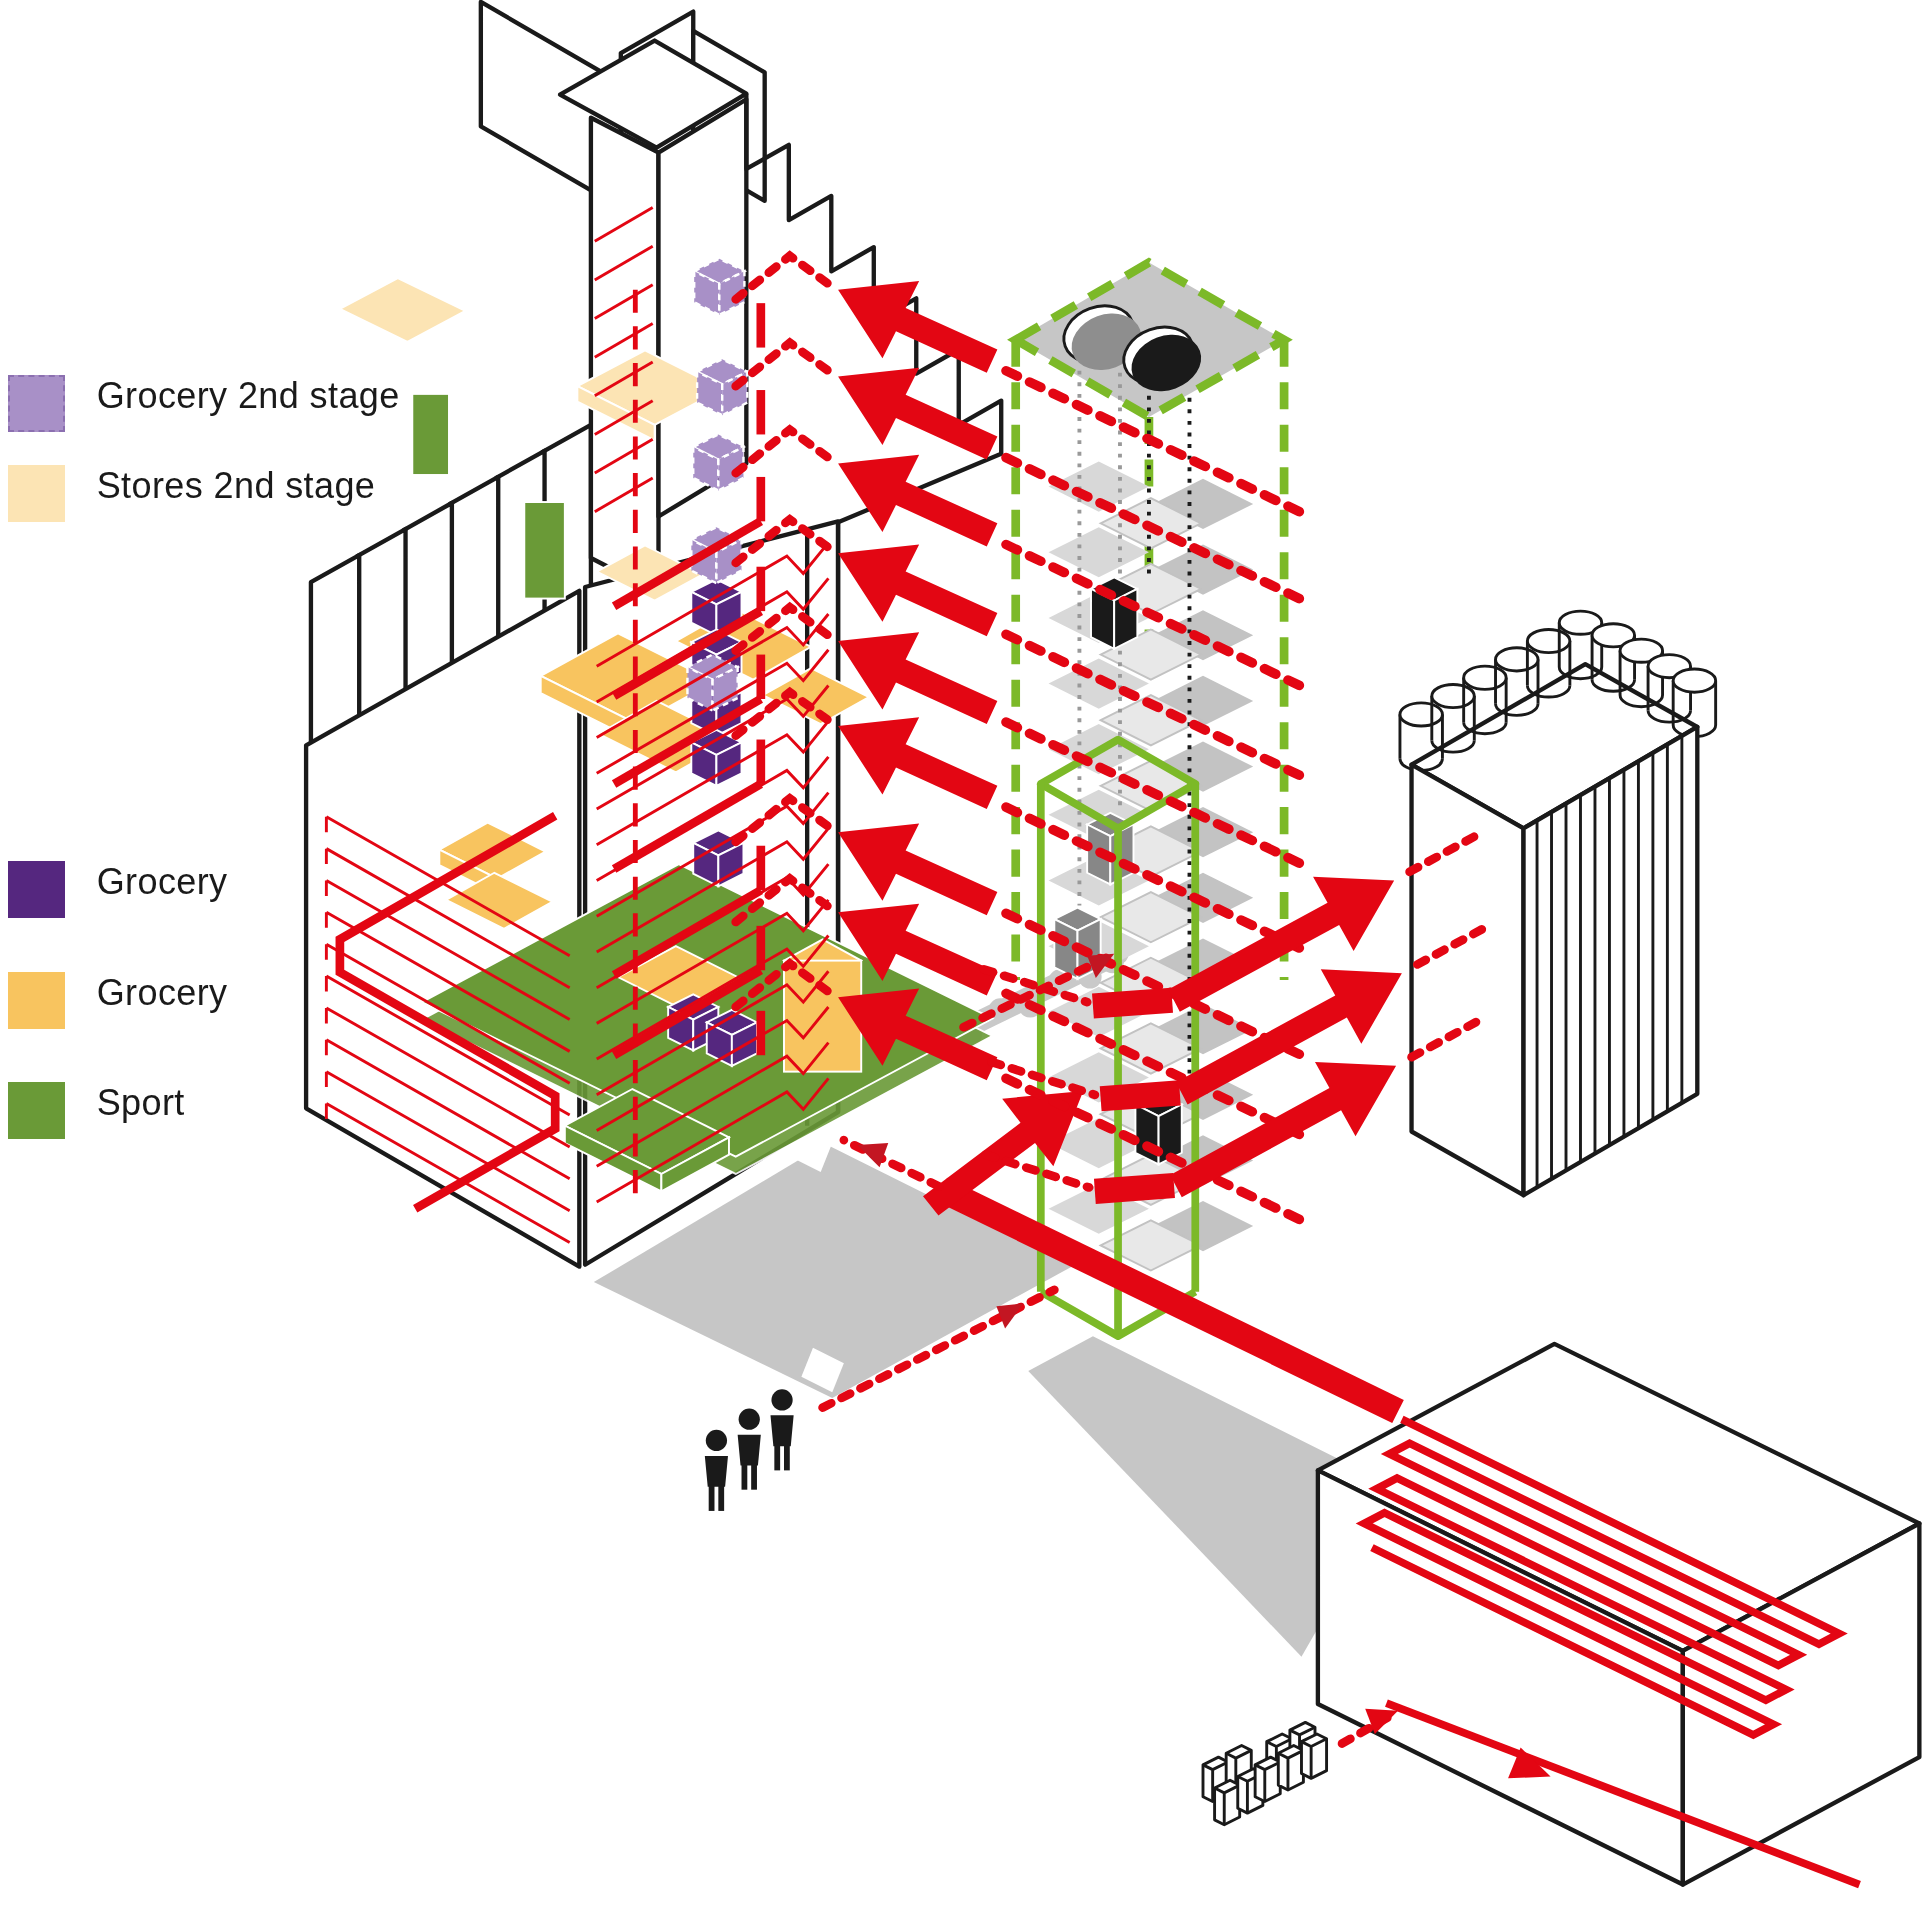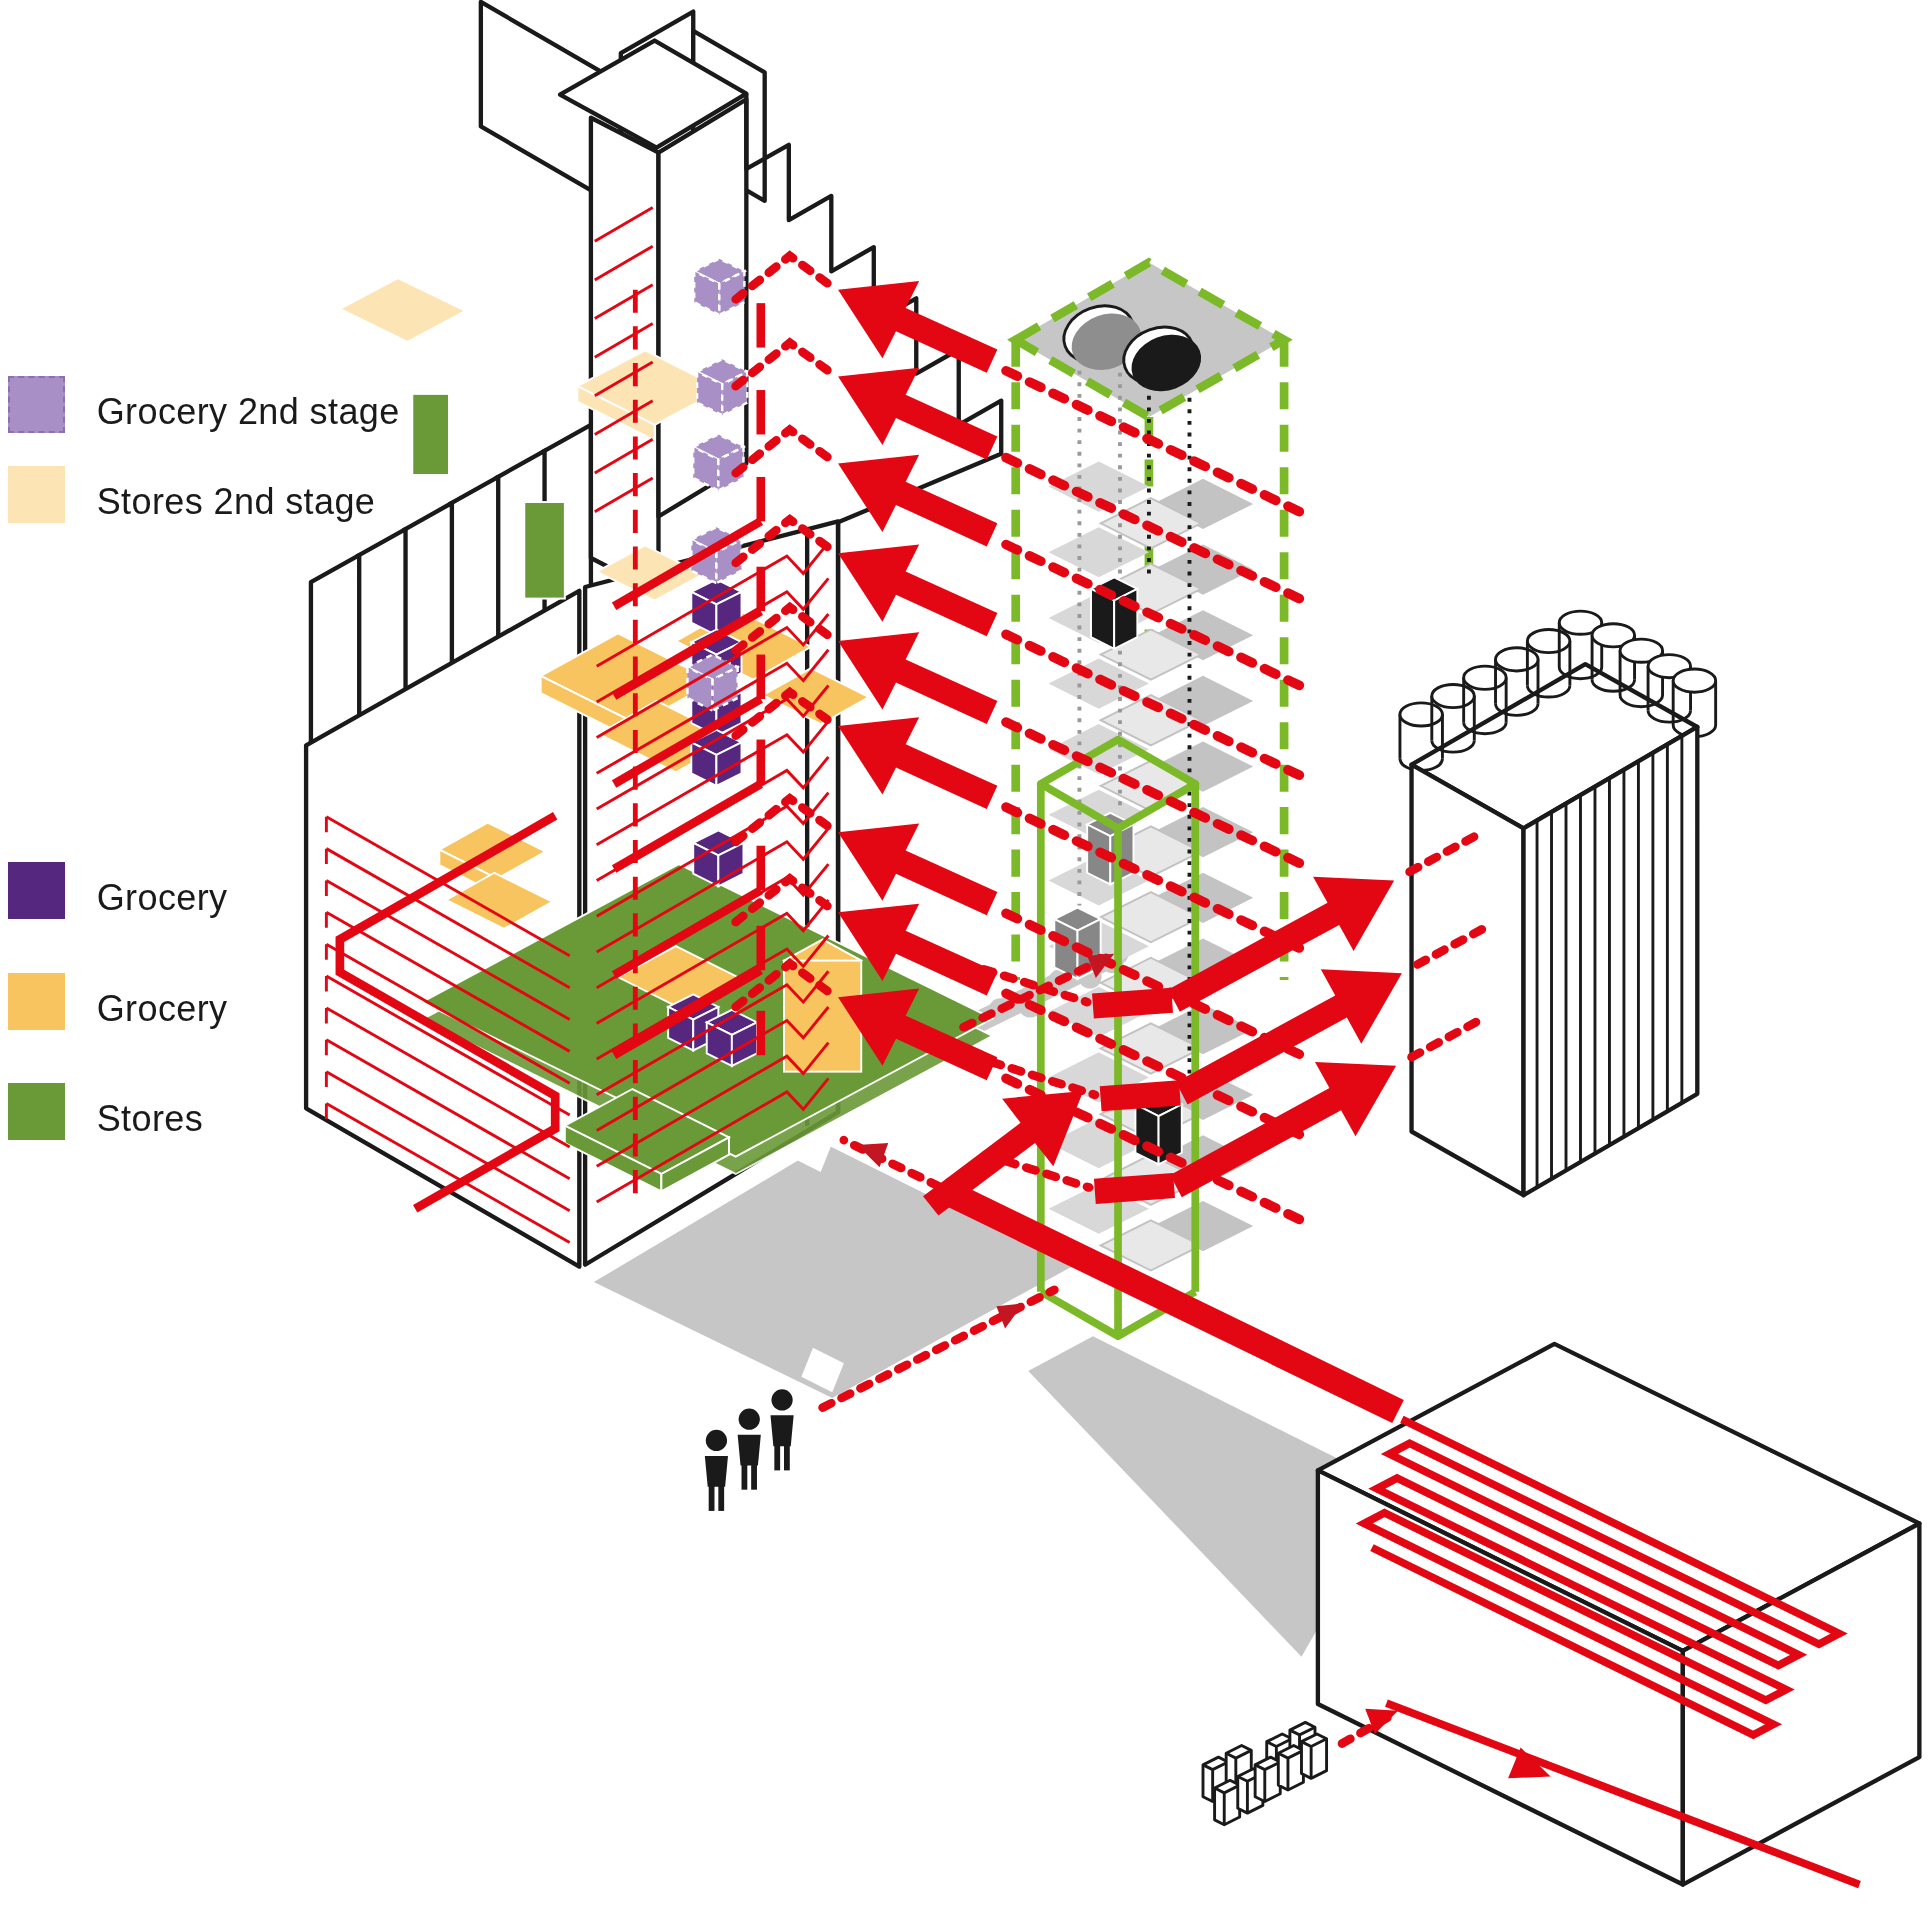--- a/index.html
+++ b/index.html
@@ -9,21 +9,21 @@
   }
   html,body{margin:0;padding:0;}
   body{
     width:1931px;height:1928px;position:relative;overflow:hidden;background:#fff;
     font-family:"Liberation Sans", sans-serif;
   }
   .stage{position:absolute;inset:0;}
   svg{position:absolute;inset:0;}
 
   
-  .legend-item{position:absolute;left:7.7px;display:flex;align-items:flex-end;height:58px;}
+  .legend-item{position:absolute;left:7.7px;display:flex;align-items:flex-start;height:58px;}
   .swatch{width:57px;height:57px;display:inline-block;flex:0 0 auto;box-sizing:border-box;}
   .swatch-grocery2{background:var(--c-lpurple);border:2.9px dashed #8B6FB0;}
   .swatch-stores2{background:var(--c-lorange);}
   .swatch-grocery{background:var(--c-purple);}
   .swatch-stores{background:var(--c-orange);}
   .swatch-sport{background:var(--c-green);}
   .legend-label{margin-left:32px;font-size:36px;color:var(--c-black);letter-spacing:0.4px;white-space:nowrap;}
 
   
   .lnk{stroke:var(--c-black);stroke-width:4.5;fill:none;stroke-linejoin:round;}
@@ -444,18 +444,18 @@
     <div class="legend-item" style="top:861px">
       <span class="swatch swatch-grocery"></span>
       <span class="legend-label">Grocery</span>
     </div>
     <div class="legend-item" style="top:972px">
       <span class="swatch swatch-stores"></span>
       <span class="legend-label">Grocery</span>
     </div>
     <div class="legend-item" style="top:1082px">
       <span class="swatch swatch-sport"></span>
-      <span class="legend-label">Stores</span>
+      <span class="legend-label">Sport</span>
     </div>
   </div>
 
 </div>
 
 
 </body></html>

